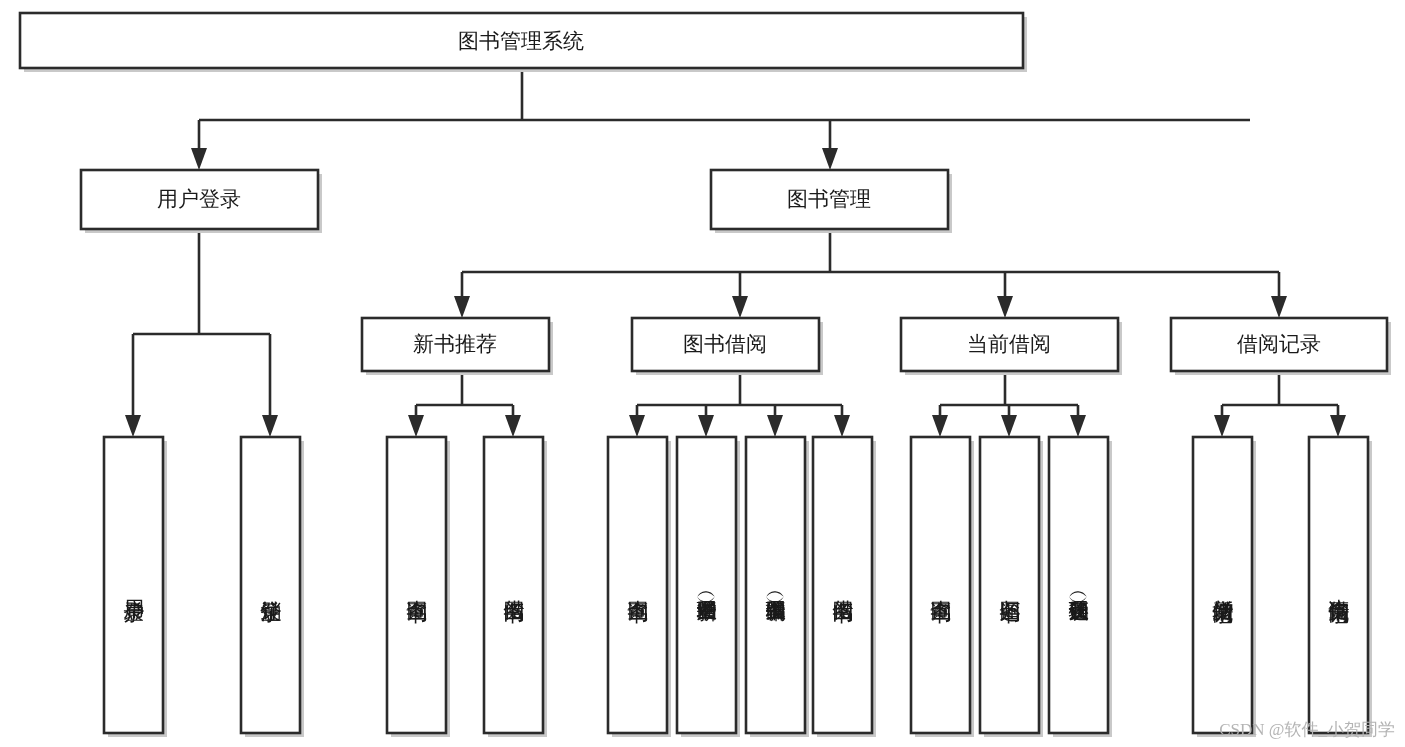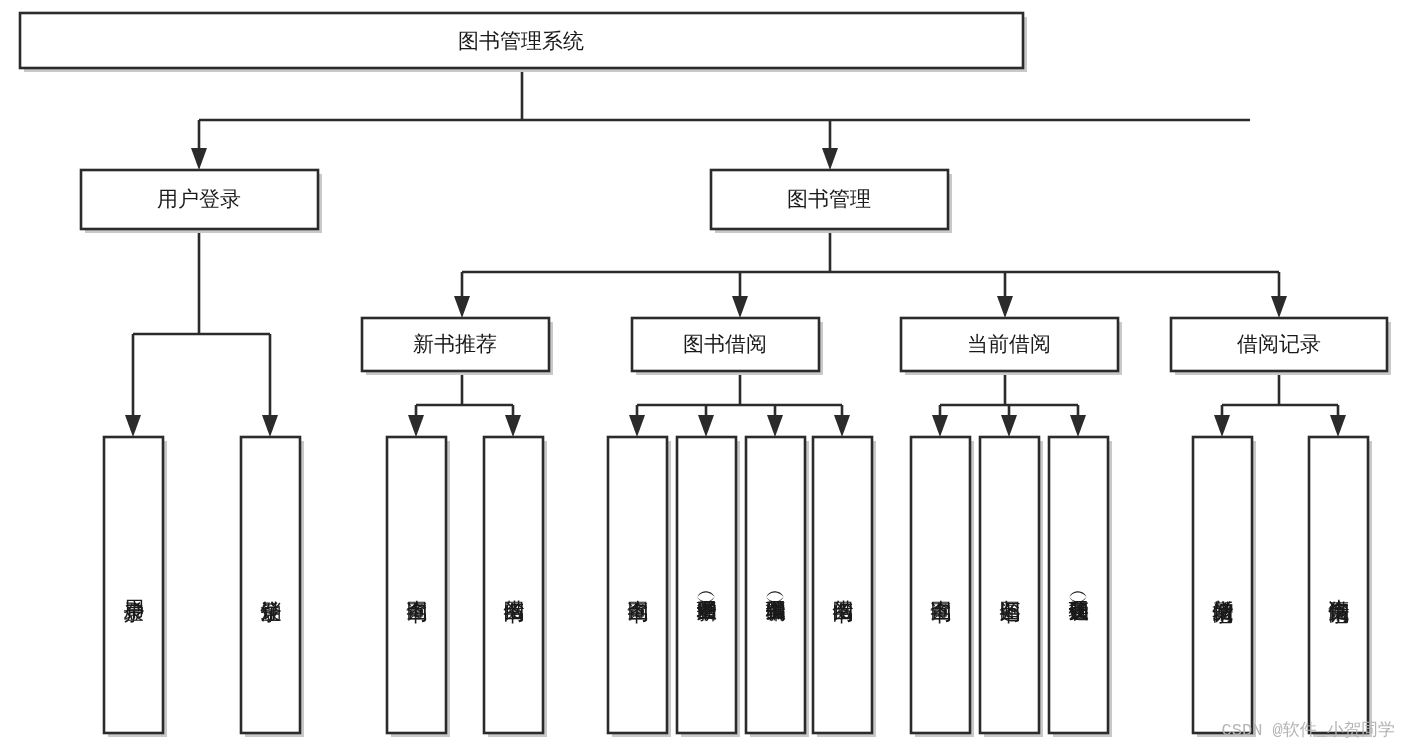--- a/index.html
+++ b/index.html
@@ -70,21 +70,21 @@
     pointer-events: none;
   }
   .node-label-v.tight {
     letter-spacing: 0px;
     font-size: 20px;
   }
   .watermark {
     position: absolute;
     right: 10px;
     bottom: 6px;
-    font-family: Liberation Mono, monospace;
+    font-family: Liberation Serif, serif;
     font-size: 17px;
     color: #b4b4b4;
     white-space: nowrap;
     user-select: none;
     margin-left: 32px;
   }
 </style>
 </head>
 <body>
 

